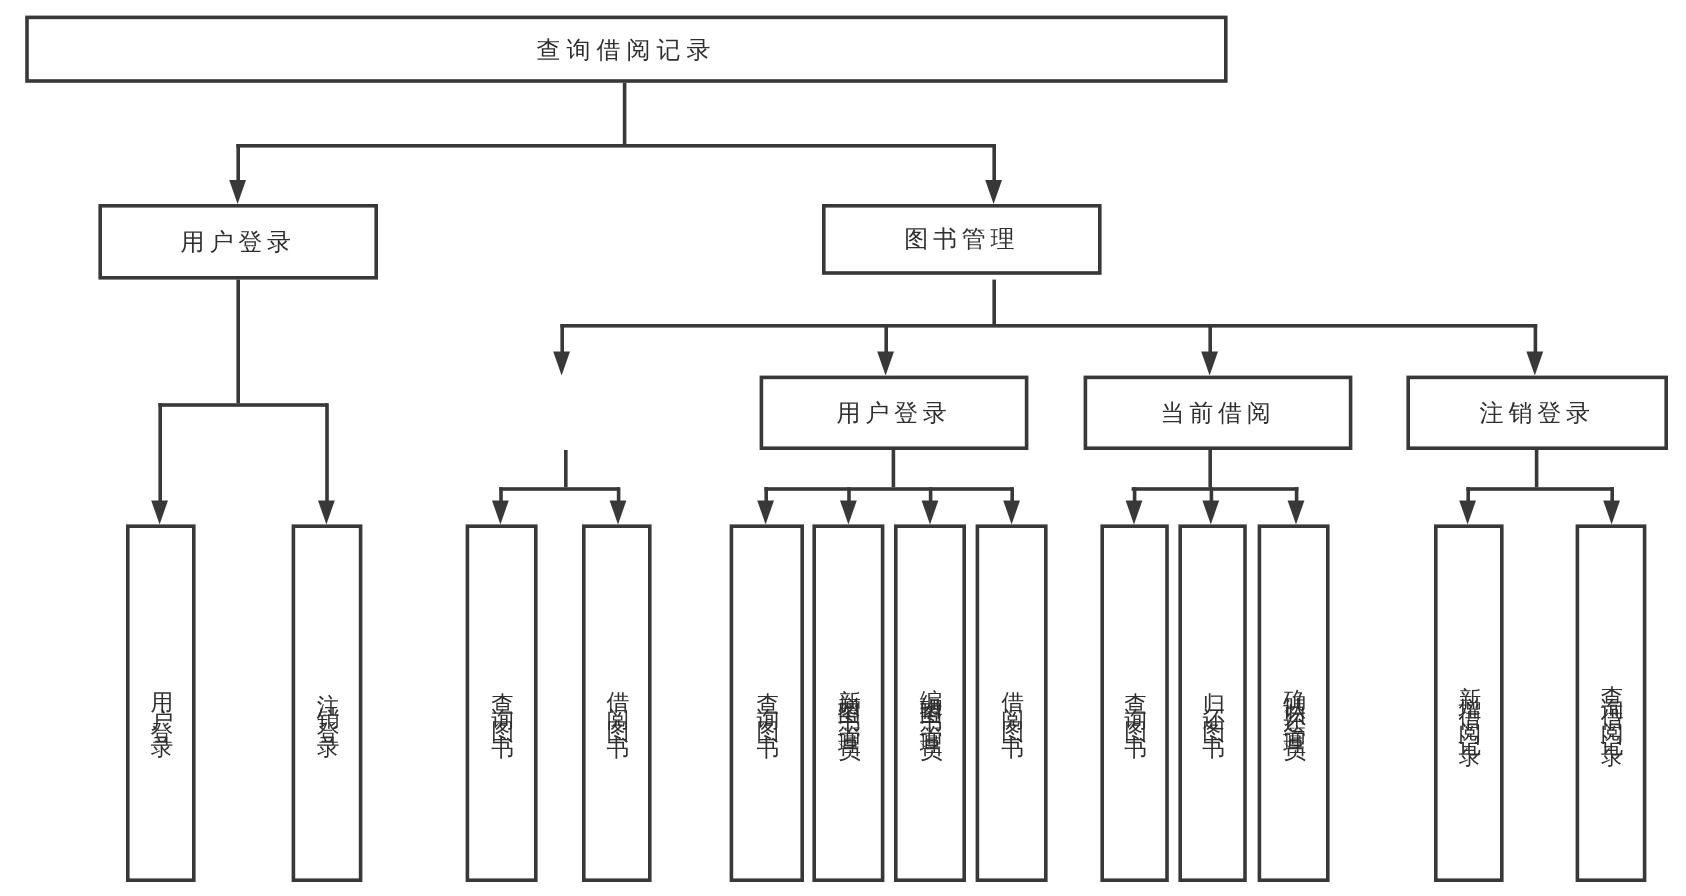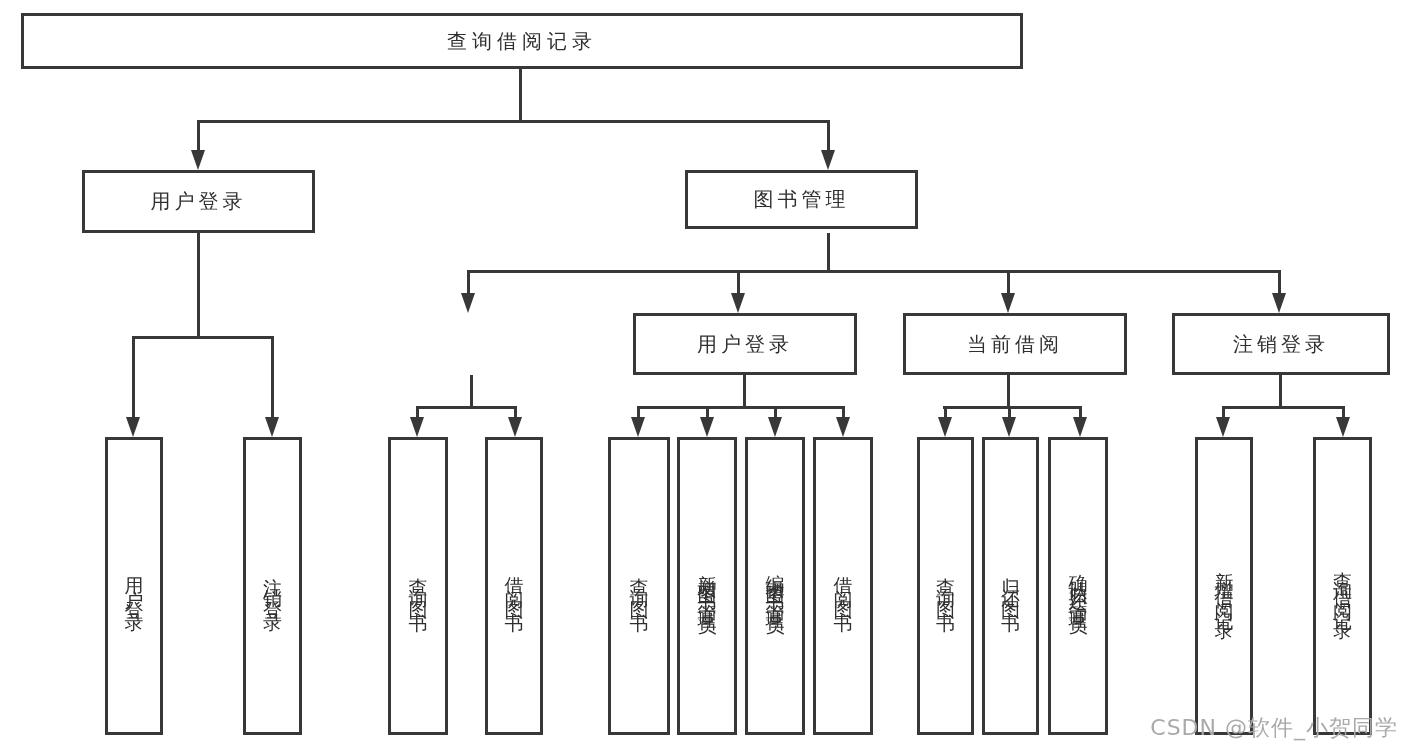--- a/index.html
+++ b/index.html
@@ -153,15 +153,14 @@
     <span class="vlabel long">确认归还（管理员）</span>
   </div>
 
   <div class="box" style="left:1195px;top:437px;width:58px;height:298px">
     <span class="vlabel" style="letter-spacing:10px">新增借阅记录</span>
   </div>
   <div class="box" style="left:1313px;top:437px;width:59px;height:298px">
     <span class="vlabel" style="letter-spacing:10px">查询借阅记录</span>
   </div>
 
-  <div class="watermark">CSDN @软件_小贺同学</div>
 
 </div>
 
 </body></html>

